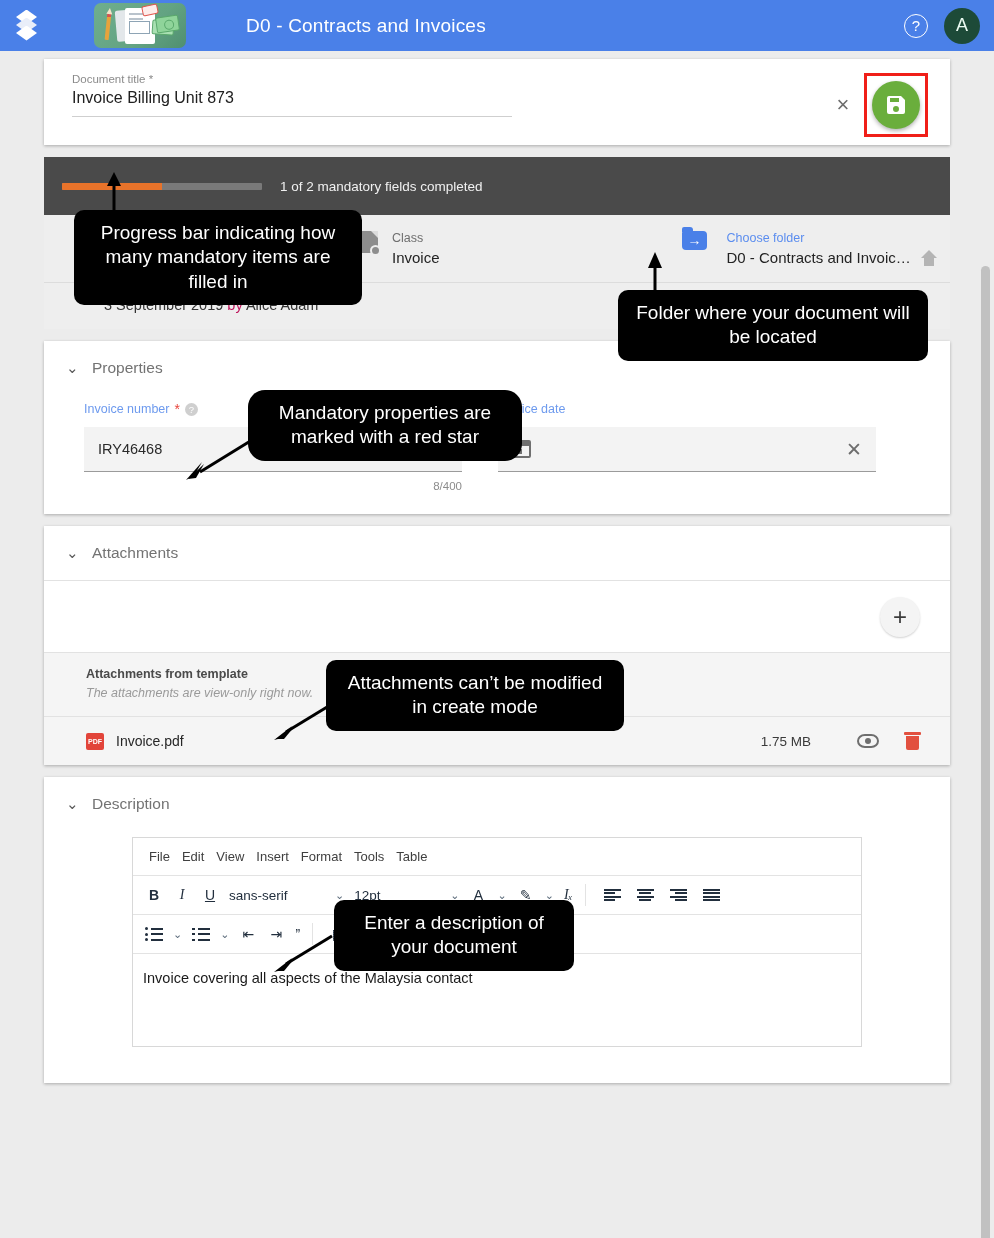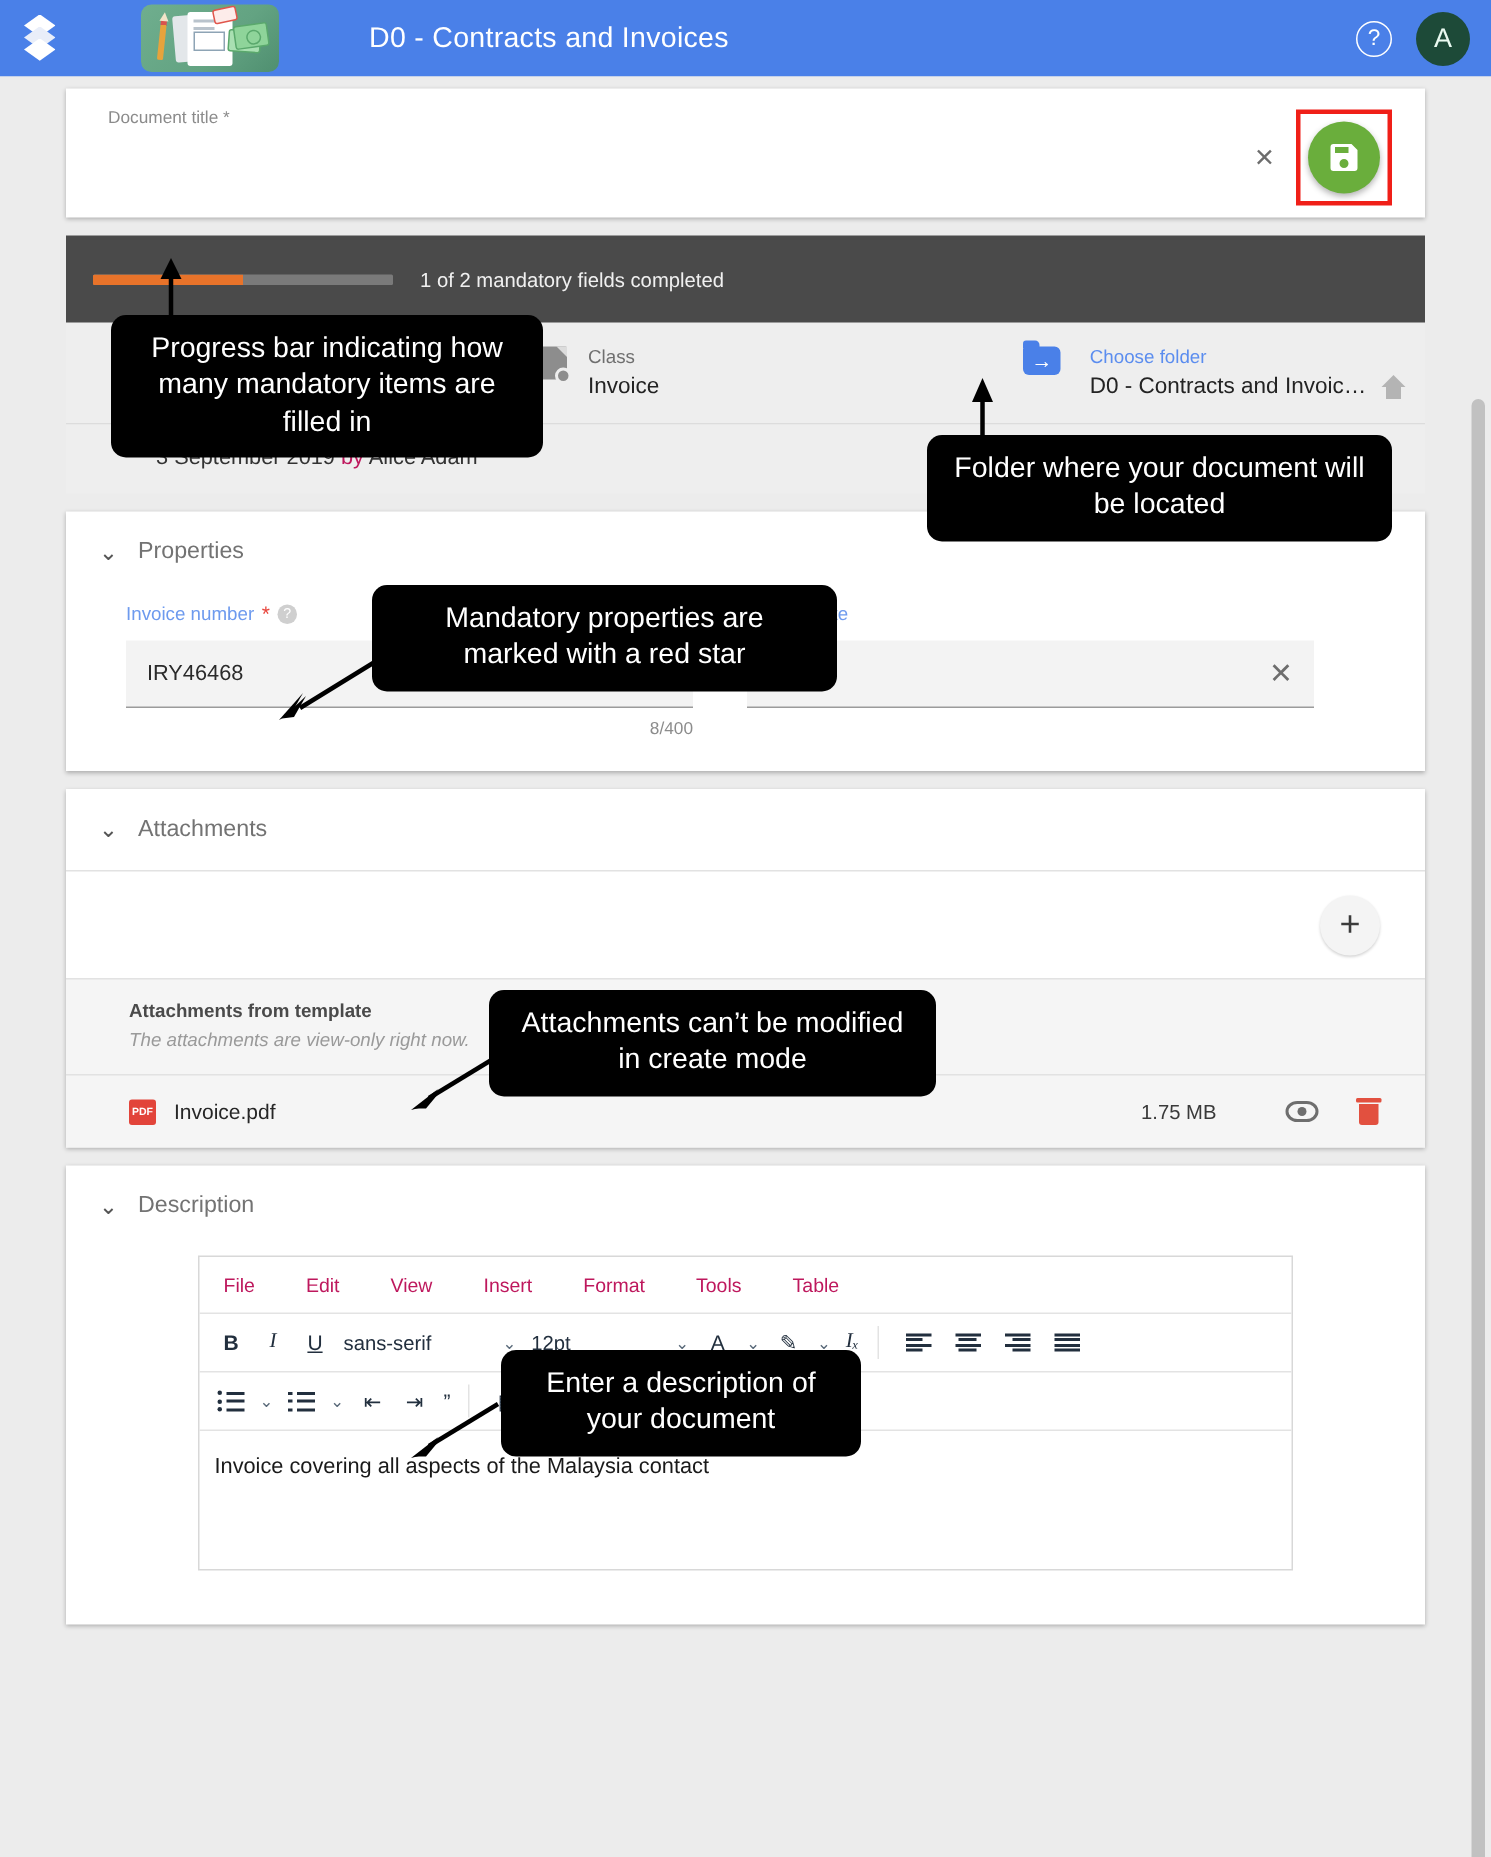--- a/index.html
+++ b/index.html
@@ -143,21 +143,21 @@
      font-weight:bold; display:flex;align-items:center;justify-content:center;flex:0 0 18px;}
   .ico-eye { width:22px;height:14px;border:2.4px solid #6e6e6e;border-radius:50% 50% 50% 50%/70% 70% 70% 70%;
      position:relative; }
   .ico-eye:after{content:"";position:absolute;left:5.5px;top:1.5px;width:6px;height:6px;border-radius:50%;background:#6e6e6e;}
   .ico-trash { width:15px;height:18px;position:relative; }
   .ico-trash .lid{position:absolute;top:0;left:-1px;width:17px;height:2.5px;background:#e2503f;border-radius:1px;}
   .ico-trash .can{position:absolute;top:4px;left:1px;width:13px;height:14px;background:#e2503f;border-radius:0 0 2px 2px;}
 
   
   .editor-wrap { margin:6px 88px 26px 88px; border:1px solid #d8d8d8; background:#fff; }
-  .menubar { display:flex; gap:34px; padding:11px 16px; font-size:13px; color:#be185d;
+  .menubar { display:flex; gap:12px; padding:11px 16px; font-size:13px; color:#404040;
      border-bottom:1px solid #e3e3e3; }
   .tbrow { display:flex; align-items:center; padding:8px 12px; border-bottom:1px solid #e3e3e3;
      gap:10px; color:#222f3e; font-size:14px; }
   .tgroup { display:flex; align-items:center; gap:10px; padding-right:12px; border-right:1px solid #e3e3e3; }
   .tgroup.last { border-right:none; }
   .tb { display:flex; align-items:center; justify-content:center; min-width:18px; height:22px; cursor:pointer; }
   .tb.bold{font-weight:bold;} .tb.ital{font-style:italic;font-family:"Liberation Serif",serif;}
   .tb.und{text-decoration:underline;}
   .caret { font-size:11px; color:#5a6a7a; }
   .fontsel { font-size:13.5px; color:#222f3e; width:96px; }
@@ -210,20 +210,21 @@
     <div class="help-circle">?</div>
     <div class="avatar">A</div>
   </div>
 </div>
 
 <div class="page">
 
   <div class="card title-card">
     <div class="title-field">
       <div class="title-label">Document title *</div>
+      <div class="title-value">Invoice Billing Unit 873</div>
     </div>
     <div class="title-actions">
       <div class="x-btn">×</div>
       <div class="save-wrap">
         <div class="save-fab">
           <svg viewBox="0 0 24 24">
               <path d="M17 3H5a2 2 0 0 0-2 2v14a2 2 0 0 0 2 2h14a2 2 0 0 0 2-2V7l-4-4zm-5 16a3 3 0 1 1 0-6 3 3 0 0 1 0 6zm3-10H6V5h9v4z"></path>
             </svg>
         </div>
       </div>
@@ -433,21 +434,21 @@
 </div>
 <div class="tip" style="left:618px; top:290px; width:310px;">Folder where your document will be located</div>
 
 <div class="arrow" style="left:186px; top:432px;">
   <svg width="70" height="48">
       <line x1="66" y1="8" x2="14" y2="40" stroke="#000" stroke-width="3"></line>
       <polygon points="0,48 16,30 8,44" fill="#000"></polygon>
       <polygon points="2,47 18,32 10,46" fill="#000"></polygon>
     </svg>
 </div>
-<div class="tip" style="left:248px; top:390px; width:310px;">Mandatory properties are marked with a red star</div>
+<div class="tip" style="left:248px; top:390px; width:274px;border-radius:17px;">Mandatory properties are marked with a red star</div>
 
 <div class="arrow" style="left:272px; top:700px;">
   <svg width="64" height="40">
       <line x1="60" y1="4" x2="14" y2="32" stroke="#000" stroke-width="3"></line>
       <polygon points="2,40 20,26 10,38" fill="#000"></polygon>
       <polygon points="4,39 22,27 12,39" fill="#000"></polygon>
     </svg>
 </div>
 <div class="tip" style="left:326px; top:660px; width:298px;">Attachments can’t be modified in create mode</div>
 

